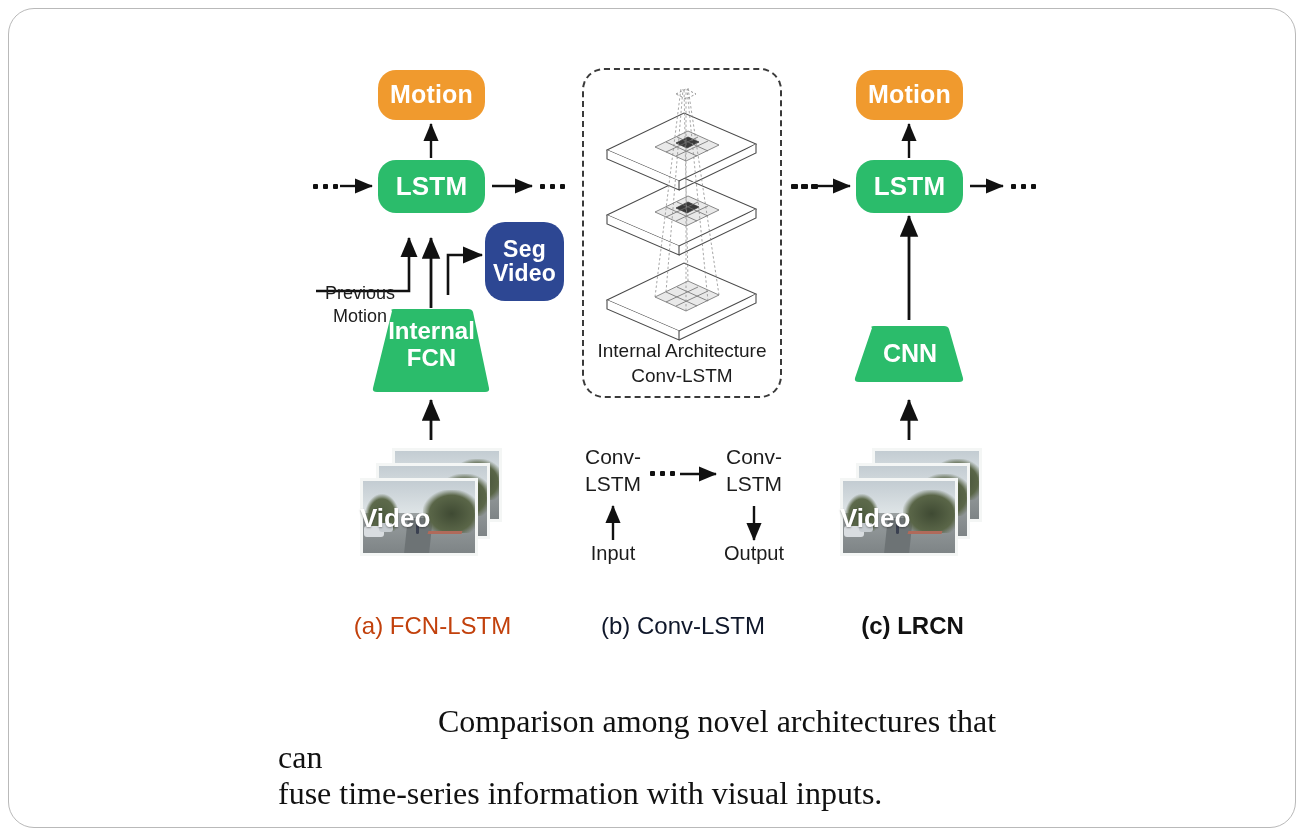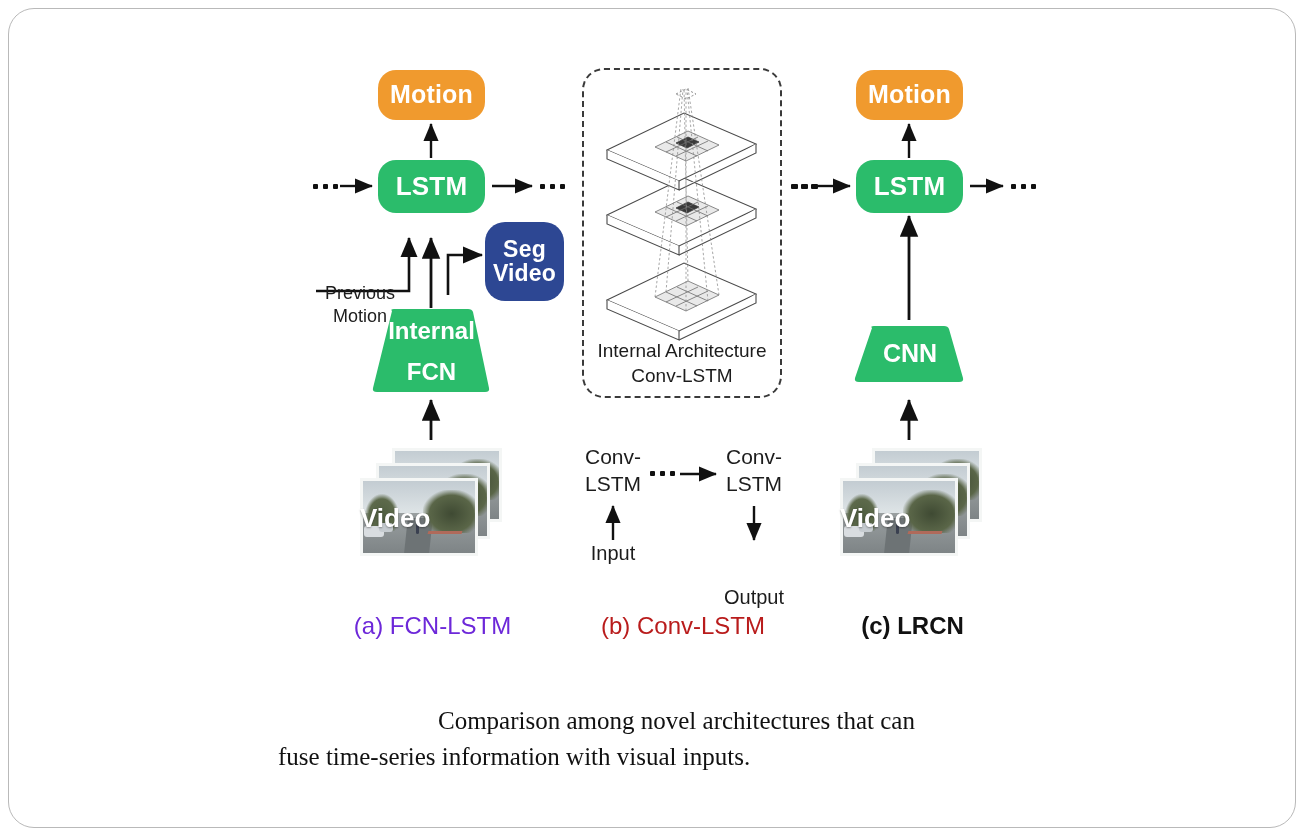--- a/index.html
+++ b/index.html
@@ -38,21 +38,21 @@
     color:#fff;font-weight:bold;text-align:center;line-height:1.05;
   }
   .lbl{
     position:absolute;color:#1c1c1c;text-align:center;
     font-family:"Liberation Sans", sans-serif;
   }
   .caption{
     position:absolute;
     font-family:"Liberation Serif", serif;
     color:#111111;
-    font-size:25px;
+    font-size:32px;
     line-height:36px;
     text-align:left;
   }
   .dashbox{
     position:absolute;
     border:2.2px dashed #3a3a3a;
     border-radius:22px;
     box-sizing:border-box;
   }
   .vidstack{position:absolute;}
@@ -233,21 +233,21 @@
       <span>LSTM</span>
     </div>
 
     <div class="node pill navy" style="left:485px;top:222px;width:79px;height:79px;font-size:23px;flex-direction:column;">
       <span>Seg</span>
       <span>Video</span>
     </div>
 
     <div class="trap" style="position:absolute;left:373px;top:318px;width:117px;font-size:24px;">
       <div>Internal</div>
-      <div style="margin-top:16px;">FCN</div>
+      <div style="margin-top:2px;">FCN</div>
     </div>
 
     <div class="lbl" style="left:312px;top:234px;width:96px;font-size:18px;line-height:23px;color:#1c1c1c;margin-top:48px;">
       <div>Previous</div>
       <div>Motion</div>
     </div>
 
     <div class="dots" style="left:313px;top:184px;">
       <i></i>
         <i></i>
@@ -309,21 +309,21 @@
     </div>
     <div class="dots" style="left:793px;top:184px;">
       <i></i>
         <i></i>
         <i></i>
     </div>
 
     <div class="lbl" style="left:570px;top:542px;width:86px;font-size:20px;">
       <span>Input</span>
     </div>
-    <div class="lbl" style="left:707px;top:542px;width:94px;font-size:20px;margin-top:44px;">
+    <div class="lbl" style="left:707px;top:542px;width:94px;font-size:20px;">
       <span>Output</span>
     </div>
 
     <div class="node pill orange" style="left:856px;top:70px;width:107px;height:50px;font-size:25px;">
       <span>Motion</span>
     </div>
 
     <div class="node pill green" style="left:856px;top:160px;width:107px;height:53px;font-size:26px;">
       <span>LSTM</span>
     </div>
@@ -362,24 +362,24 @@
         <div class="treeR"></div>
         <div class="treeL"></div>
         <div class="curb"></div>
         <div class="carA"></div>
         <div class="carB"></div>
         <div class="person"></div>
       </div>
       <div class="vlabel" style="left:0px;top:55px;width:130px;font-size:26px;">Video</div>
     </div>
 
-    <div class="lbl" style="left:330px;top:612px;width:205px;font-size:24px;color:#6d28d9;">
+    <div class="lbl" style="left:330px;top:612px;width:205px;font-size:24px;color:#c2410c;">
       <span>(a) FCN-LSTM</span>
     </div>
-    <div class="lbl" style="left:578px;top:612px;width:210px;font-size:24px;color:#b91c1c;">
+    <div class="lbl" style="left:578px;top:612px;width:210px;font-size:24px;color:#0f172a;">
       <span>(b) Conv-LSTM</span>
     </div>
     <div class="lbl" style="left:840px;top:612px;width:145px;font-size:24px;color:#111;font-weight:bold;">
       <span>(c) LRCN</span>
     </div>
 
     <div class="caption" style="left:278px;top:703px;width:760px;">
       <div style="text-indent:160px;">Comparison among novel architectures that can</div>
       <div>fuse time-series information with visual inputs.</div>
     </div>

